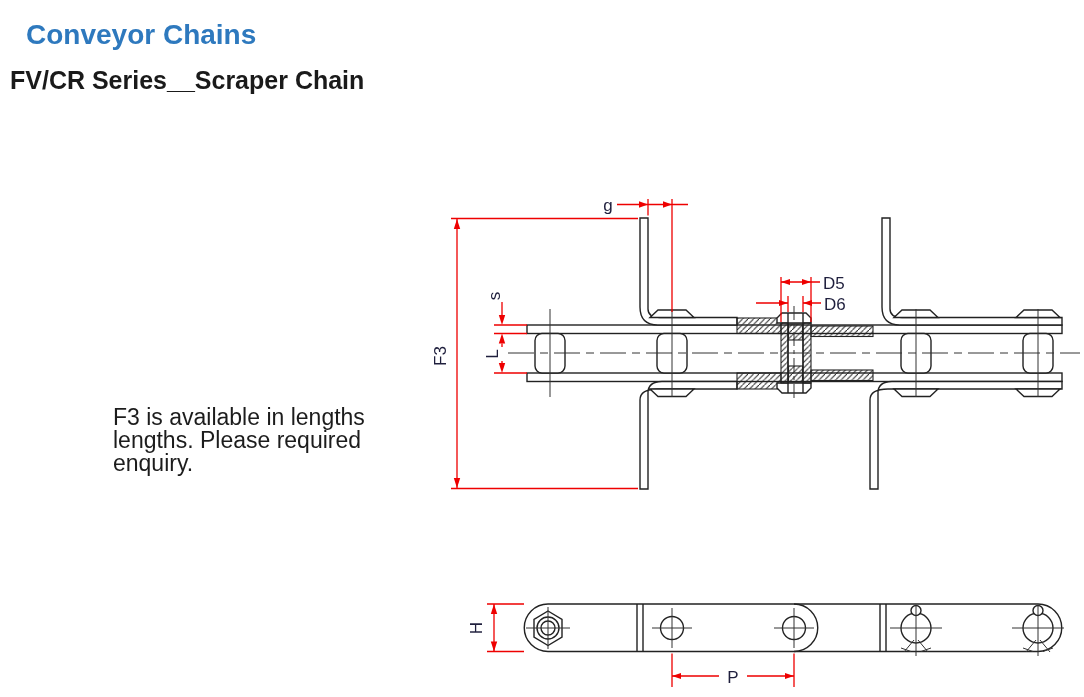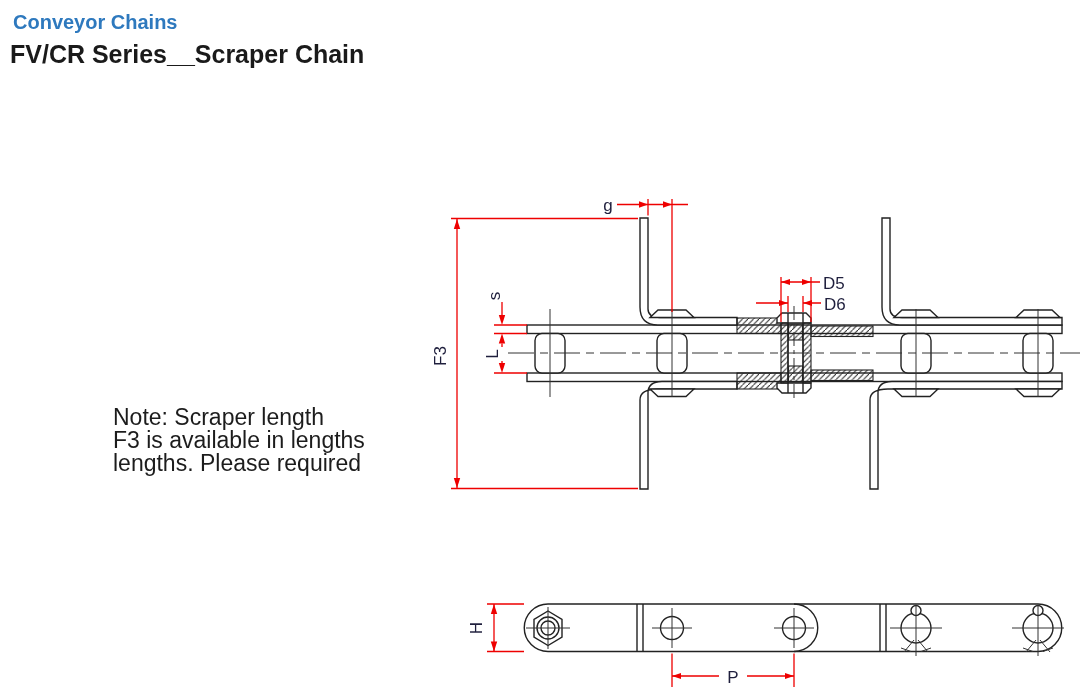--- a/index.html
+++ b/index.html
@@ -1,19 +1,19 @@
 <!DOCTYPE html>
 <html><head>
 <meta charset="utf-8">
 <style>
   html,body{margin:0;padding:0;background:#ffffff;}
   #stage{position:relative;width:1084px;height:697px;background:#fff;overflow:hidden;
          font-family:"Liberation Sans",sans-serif;}
   #hdr{position:absolute;left:10px;top:4px;}
-  #page-title{font-size:20px;font-weight:bold;color:#2e79be;line-height:30px;margin:3px;}
+  #page-title{font-size:28px;font-weight:bold;color:#2e79be;line-height:30px;margin:16px;}
   #page-subtitle{font-size:25px;color:#1a1a1a;line-height:28px;margin:0;font-weight:bold;}
   #note{position:absolute;left:113px;top:406px;font-size:23px;line-height:23px;color:#1c1c1c;}
   svg{position:absolute;left:0;top:0;}
   .bk{stroke:#222;fill:none;stroke-width:1.4;}
   .bkfill{stroke:#222;fill:#fff;stroke-width:1.4;}
   .thin{stroke:#333;fill:none;stroke-width:1;}
   .hat{stroke:#222;fill:url(#hatch);stroke-width:1.1;}
   .rd{stroke:#ee0000;fill:none;stroke-width:1.3;}
   .rdf{fill:#ee0000;stroke:none;}
   .lbl{fill:#1f1f3d;font-size:17px;font-family:"Liberation Sans",sans-serif;}
@@ -22,23 +22,23 @@
 <body>
 
 <div id="stage">
 
   <div id="hdr">
     <div id="page-title">Conveyor Chains</div>
     <div id="page-subtitle">FV/CR Series__Scraper Chain</div>
   </div>
 
   <div id="note">
-    <div>Note: Scraper length</div>
     <div>F3 is available in lengths</div>
     <div>lengths. Please required</div>
+    <div>enquiry.</div>
   </div>
 
   <svg width="1084" height="697" viewBox="0 0 1084 697">
     <defs>
       <pattern id="hatch" patternUnits="userSpaceOnUse" width="5.5" height="5.5">
         <path d="M0,5.5 L5.5,0" stroke="#222" stroke-width="1"></path>
       </pattern>
     </defs>
 
     <g>

